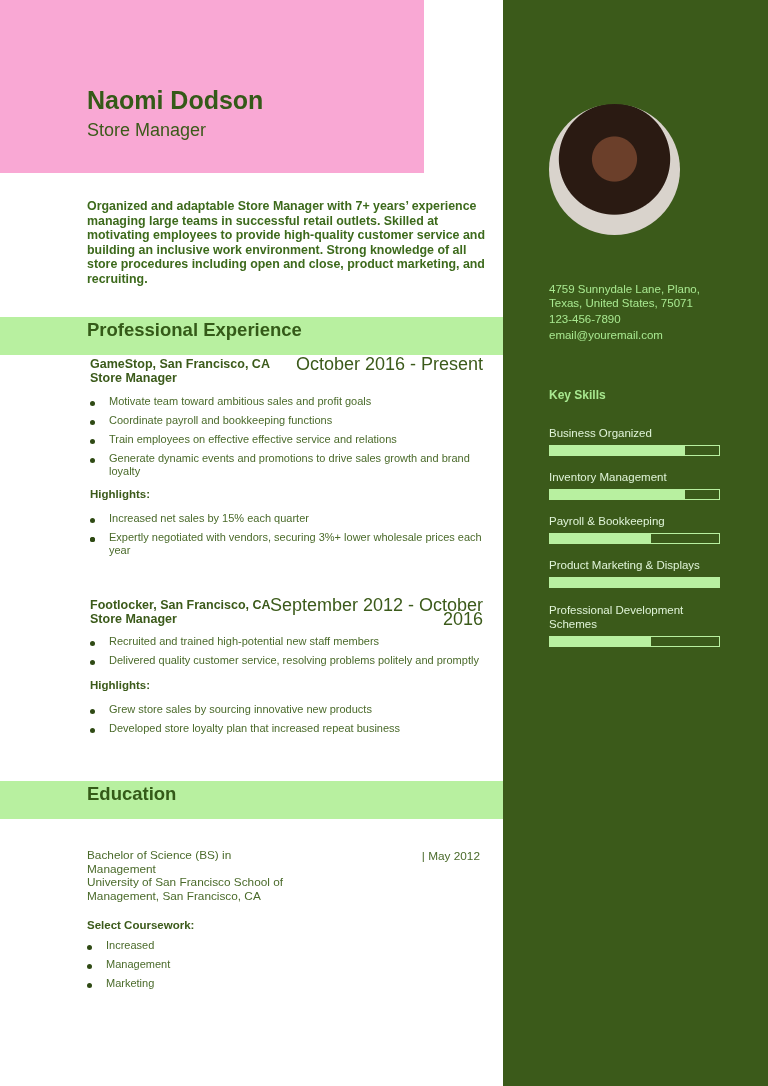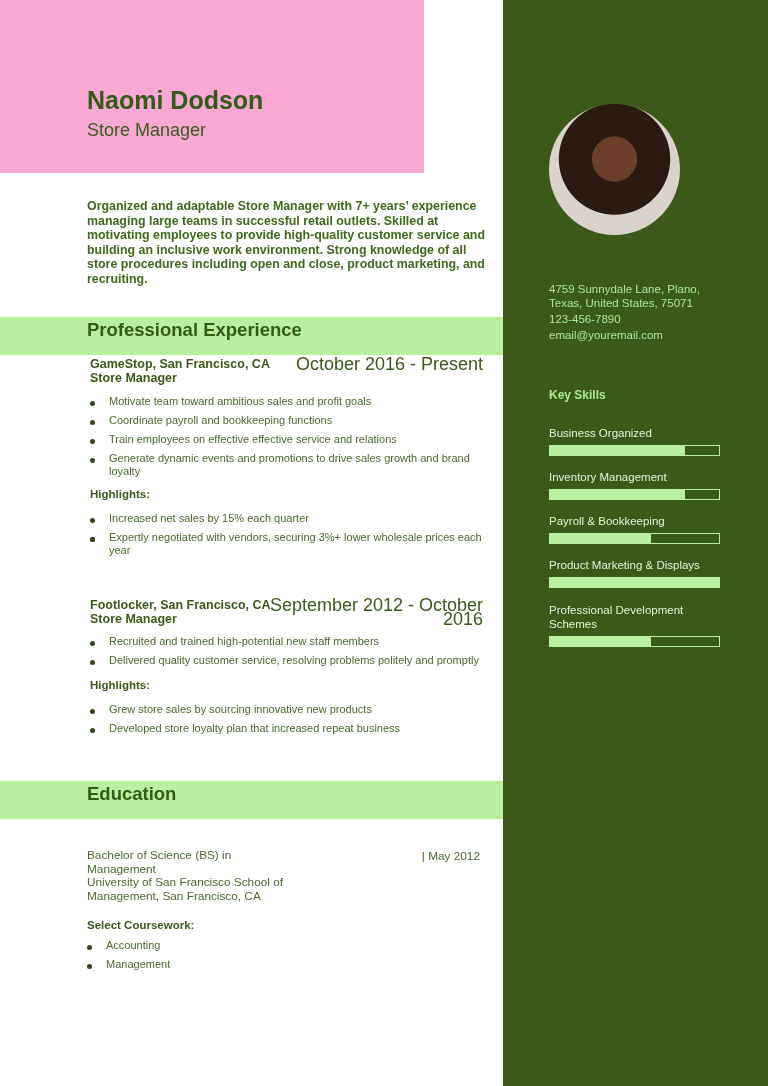--- a/index.html
+++ b/index.html
@@ -96,22 +96,23 @@
 </div>
 
 <div class="edu">
   <div class="edu-line">Bachelor of Science (BS) in</div>
   <div class="edu-line">Management</div>
   <div class="edu-line">University of San Francisco School of</div>
   <div class="edu-line">Management, San Francisco, CA</div>
   <div class="edu-date">| May 2012</div>
   <div class="hl-label" style="margin-top:16px; margin-bottom:8px;">Select Coursework:</div>
   <ul class="bullets">
-    <li><span class="dot"></span><span>Accounting</span></li>
+    <li><span class="dot"></span><span>Increased</span></li>
     <li><span class="dot"></span><span>Management</span></li>
+    <li><span class="dot"></span><span>Marketing</span></li>
   </ul>
 </div>
 
 <div class="photo"></div>
 
 <div class="contact" style="top:282px;">
   <div>4759 Sunnydale Lane, Plano,</div>
   <div>Texas, United States, 75071</div>
 </div>
 <div class="contact" style="top:312px;">123-456-7890</div>

